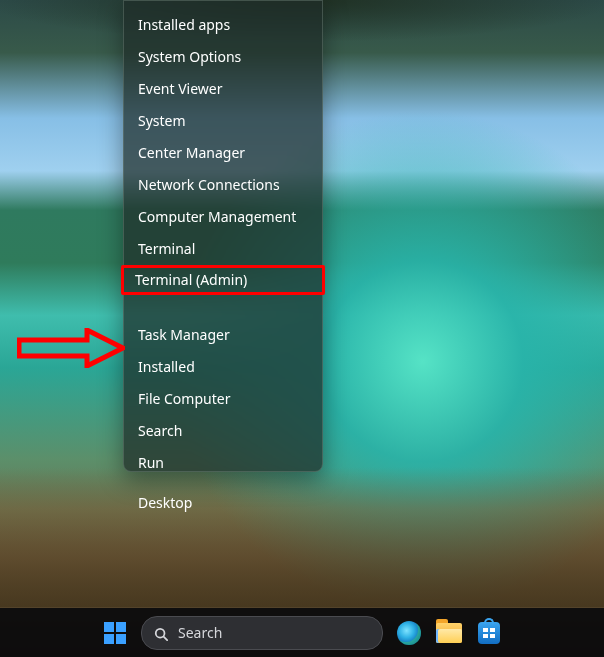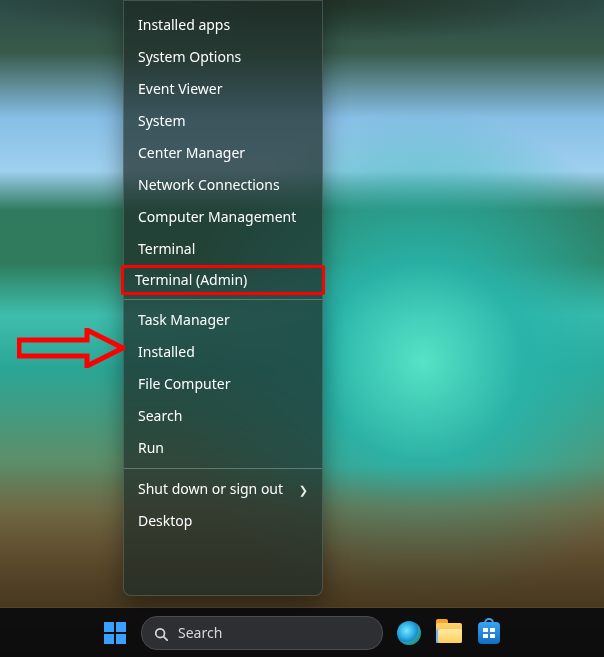--- a/index.html
+++ b/index.html
@@ -137,21 +137,21 @@
       linear-gradient(#fff,#fff) left bottom/5px 4px no-repeat,
       linear-gradient(#fff,#fff) right bottom/5px 4px no-repeat;
   }
 
   
   .winx-menu {
     position: absolute;
     left: 123px;
     top: 0;
     width: 200px;
-    height: 596px;
+    height: 472px;
     background: rgba(30,44,40,0.72);
     backdrop-filter: blur(2px);
     border: 1px solid rgba(120,140,130,0.4);
     border-radius: 0 0 8px 8px;
     box-shadow: 0 8px 24px rgba(0,0,0,0.4);
     display: flex;
     flex-direction: column;
     padding-top: 8px;
     box-sizing: border-box;
   }
@@ -173,21 +173,21 @@
   .chev {
     font-size: 11px;
     color: #e6ece9;
   }
 
   
   .highlight-box {
     border: 3px solid #ff0000;
     border-radius: 2px;
     padding: 5px 8px 5px 11px;
-    margin: 0 -3px 0 -3px;
+    margin: 0 -3px 16px -3px;
   }
   .highlight-row {
     display:flex; align-items:center;
   }
 
   
   .red-arrow {
     position: absolute;
     left: 17px;
     top: 328px;
@@ -245,24 +245,20 @@
     </div>
   <div class="menu-item">
       <span>Search</span>
     </div>
   <div class="menu-item">
       <span>Run</span>
     </div>
 
   <div class="menu-sep"></div>
 
-  <div class="menu-item">
-    <span>Shut down or sign out</span>
-    <span class="chev">❯</span>
-  </div>
   <div class="menu-item">
       <span>Desktop</span>
     </div>
 </div>
 
 <svg class="red-arrow" viewBox="0 0 108 40">
   <path d="M2 12 L70 12 L70 2 L106 20 L70 38 L70 28 L2 28 Z" fill="none" stroke="#ff0000" stroke-width="5" stroke-linejoin="miter"></path>
 </svg>
 
 <div class="taskbar">

